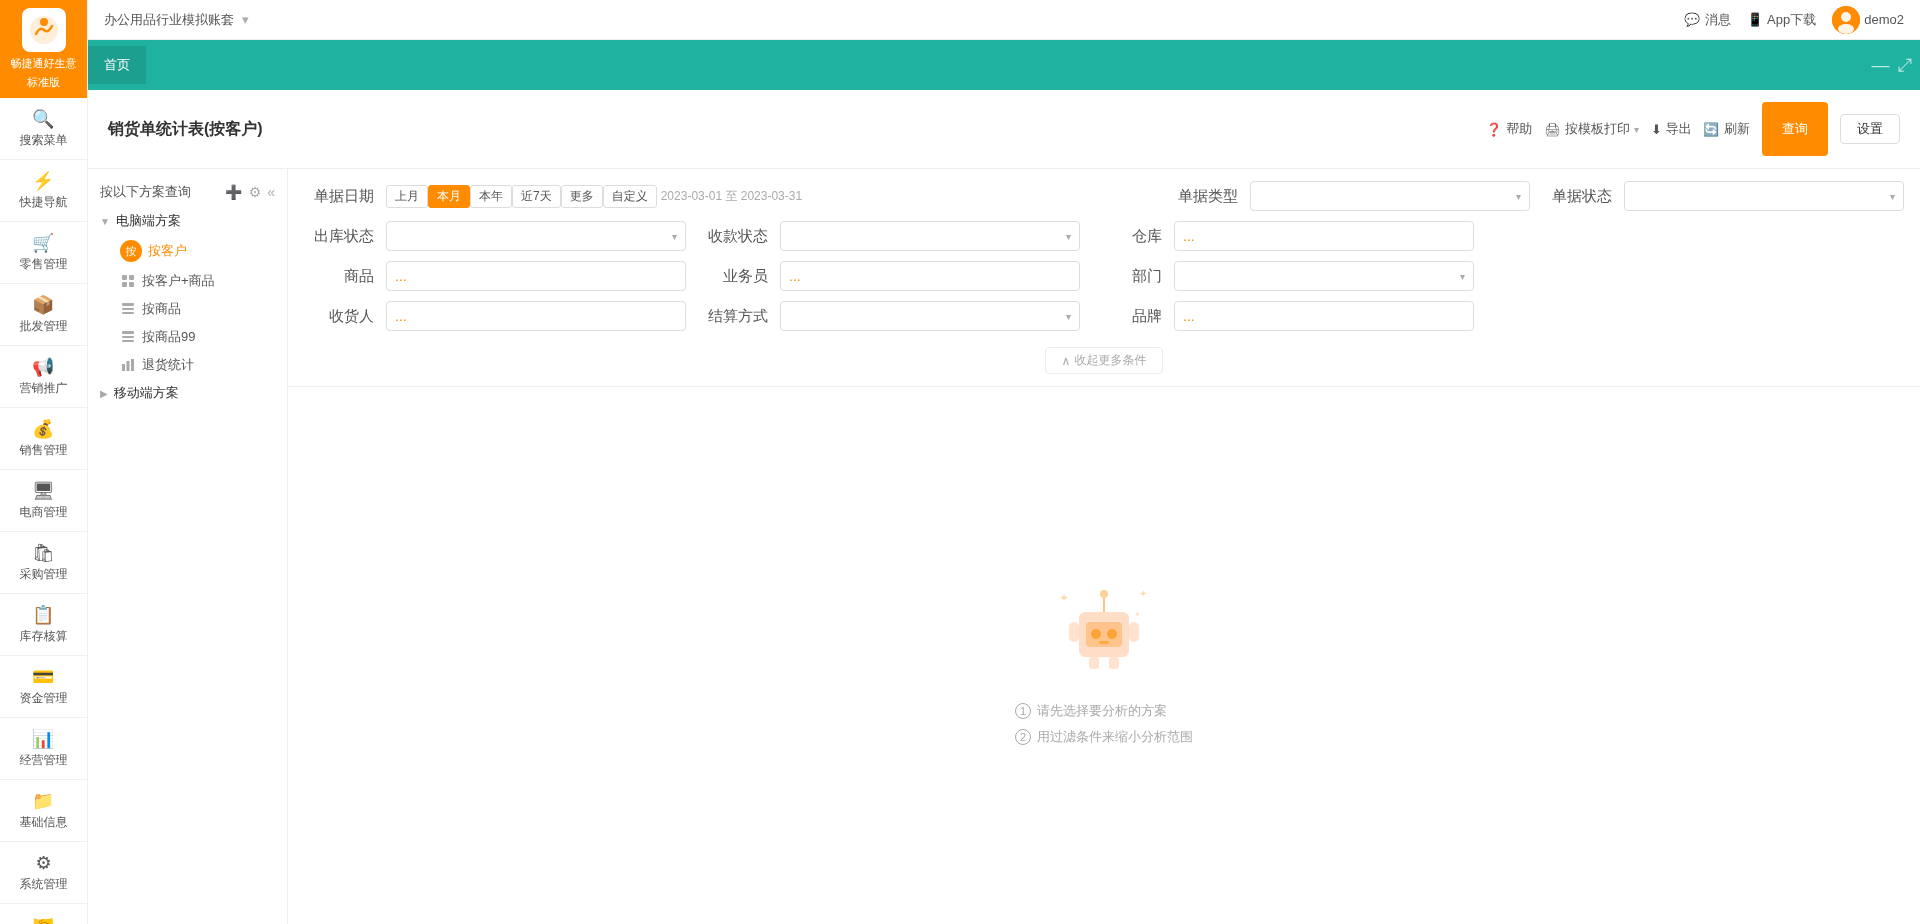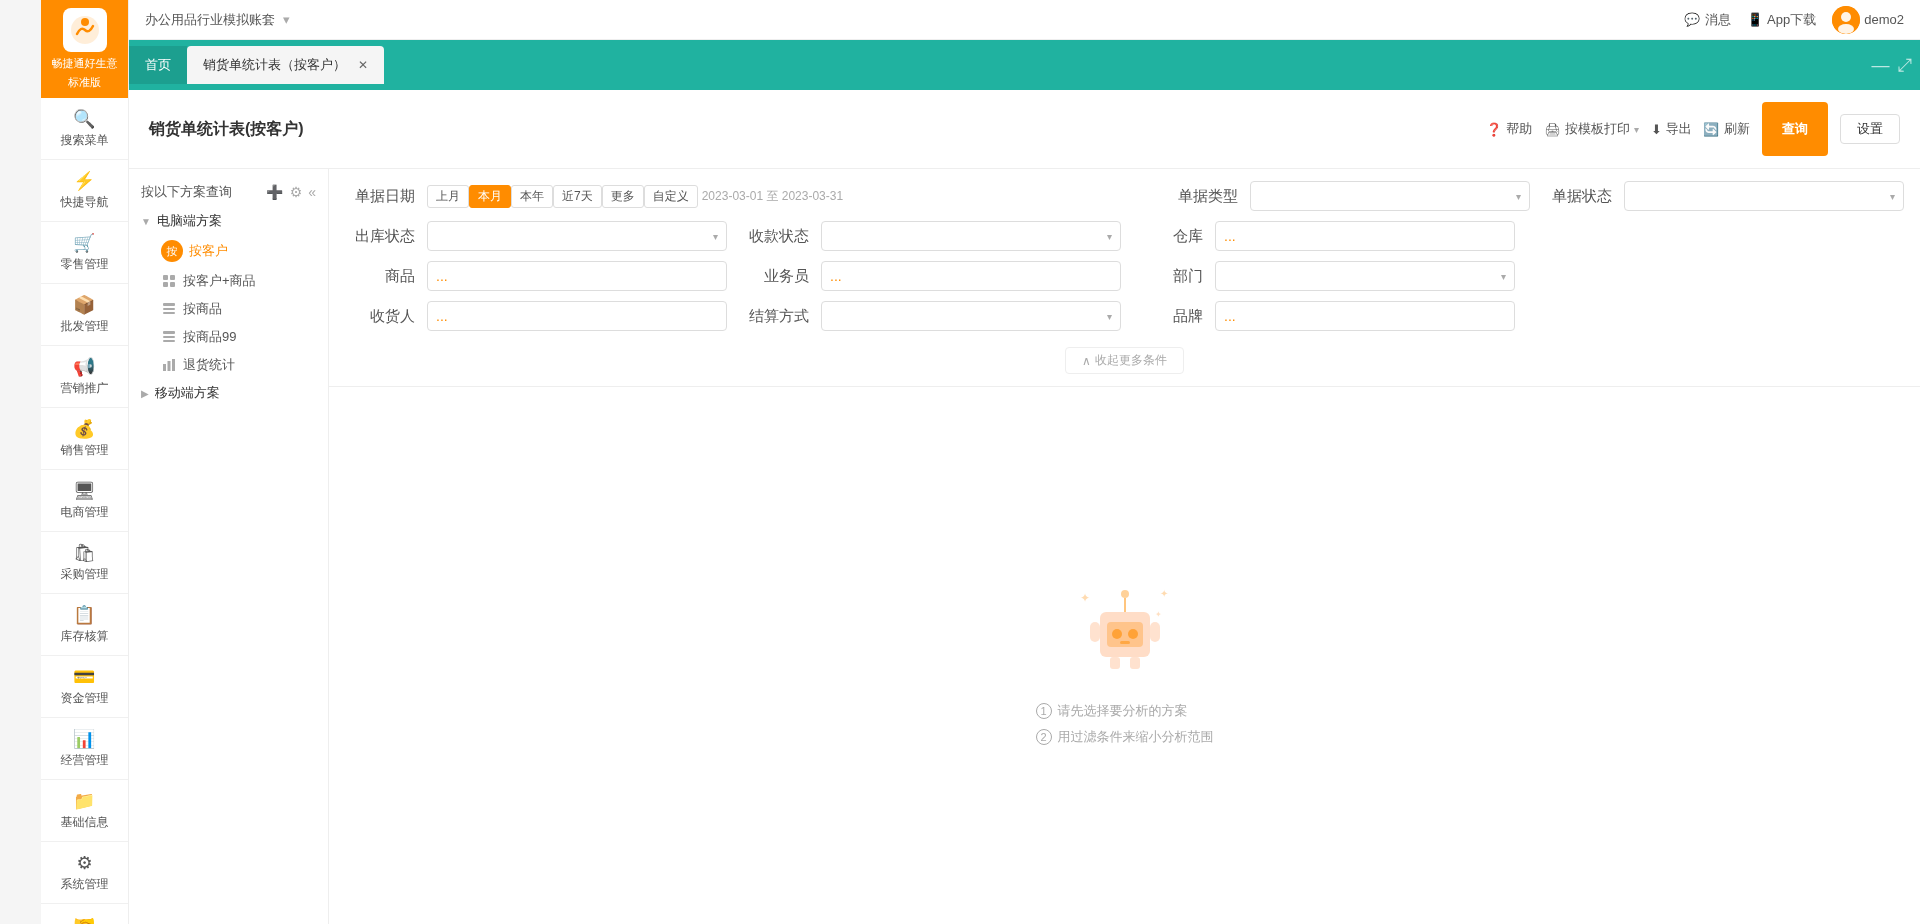--- a/index.html
+++ b/index.html
@@ -1,19 +1,19 @@
 <!DOCTYPE html>
 <html><head>
   <meta charset="utf-8">
   <style>
     * { margin: 0; padding: 0; box-sizing: border-box; }
     body { font-family: "Microsoft YaHei", "PingFang SC", sans-serif; font-size: 13px; background: #f5f5f5; display: flex; height: 924px; overflow: hidden; }
 
     
-    .sidebar { width: 88px; background: #fff; display: flex; flex-direction: column; align-items: center; border-right: 1px solid #eee; margin-left: 41px; }
+    .sidebar { width: 88px; background: #fff; display: flex; flex-direction: column; align-items: center; border-right: 1px solid #eee; }
     .logo-area { width: 100%; background: #ff8c00; padding: 8px 4px; display: flex; flex-direction: column; align-items: center; cursor: pointer; }
     .logo-icon { width: 44px; height: 44px; background: #fff; border-radius: 8px; display: flex; align-items: center; justify-content: center; }
     .logo-icon svg { width: 36px; height: 36px; }
     .logo-text { color: #fff; font-size: 11px; margin-top: 4px; }
     .sidebar-nav { width: 100%; flex: 1; overflow-y: auto; }
     .sidebar-item { width: 100%; padding: 10px 4px; display: flex; flex-direction: column; align-items: center; cursor: pointer; color: #555; font-size: 12px; border-bottom: 1px solid #f0f0f0; }
     .sidebar-item-icon { font-size: 18px; margin-bottom: 2px; }
 
     
     .main-area { flex: 1; display: flex; flex-direction: column; overflow: hidden; }
@@ -28,21 +28,21 @@
     
     .tab-bar { height: 50px; background: #20b2a0; display: flex; align-items: center; padding: 0 0; }
     .tab-item { height: 38px; padding: 0 16px; display: flex; align-items: center; gap: 8px; cursor: pointer; font-size: 13px; color: rgba(255,255,255,0.85); }
     .tab-item.home { background: rgba(0,0,0,0.1); color: #fff; }
     .tab-item.active { background: #f5f5f5; color: #333; border-radius: 4px 4px 0 0; }
     .tab-close { font-size: 12px; color: #666; cursor: pointer; margin-left: 4px; }
     .page-header { background: #fff; padding: 12px 20px 0 20px; border-bottom: 1px solid #eee; display: flex; align-items: center; justify-content: space-between; }
     .page-title { font-size: 16px; font-weight: 600; color: #333; padding-bottom: 12px; }
     .page-actions { display: flex; align-items: center; gap: 12px; padding-bottom: 12px; }
     .page-action-btn { display: flex; align-items: center; gap: 4px; color: #555; font-size: 13px; cursor: pointer; }
-    .query-btn { background: #ff8c00; color: #fff; border: none; padding: 18px 20px; border-radius: 4px; cursor: pointer; font-size: 13px; font-weight: bold; }
+    .query-btn { background: #ff8c00; color: #fff; border: none; padding: 18px 20px; border-radius: 4px; cursor: pointer; font-size: 13px; }
     .settings-btn { background: #fff; color: #333; border: 1px solid #ddd; padding: 5px 16px; border-radius: 4px; cursor: pointer; font-size: 13px; text-align: center; }
 
     
     .content-body { display: flex; flex: 1; overflow: hidden; }
 
     
     .left-panel { width: 200px; background: #fff; border-right: 1px solid #eee; padding: 8px 0; overflow-y: auto; flex-shrink: 0; }
     .panel-header { display: flex; align-items: center; justify-content: space-between; padding: 6px 12px; font-size: 13px; color: #555; }
     .panel-header-title { font-weight: 500; }
     .panel-icons { display: flex; gap: 6px; }
@@ -183,24 +183,20 @@
         </div>
         <span>demo2</span>
       </div>
     </div>
   </div>
 
   <div class="tab-bar">
     <div class="tab-item home">
       <span>首页</span>
     </div>
-    <div class="tab-item active">
-      <span>销货单统计表（按客户）</span>
-      <span class="tab-close">✕</span>
-    </div>
     <div class="tab-bar-end">
       <span class="tab-bar-close">—</span>
       <span class="tab-bar-close">⤢</span>
     </div>
   </div>
 
   <div class="page-header">
     <div class="page-title">销货单统计表(按客户)</div>
     <div class="page-actions">
       <div class="page-action-btn">

